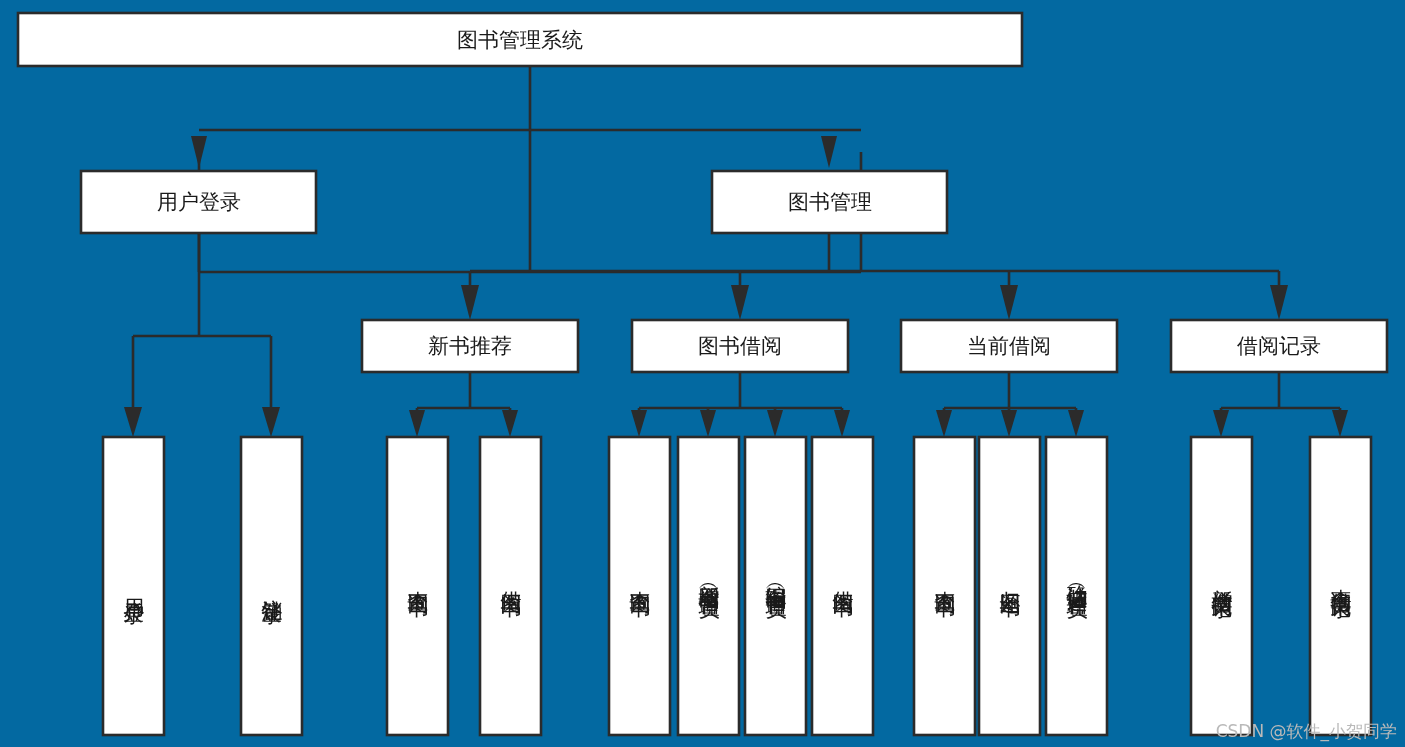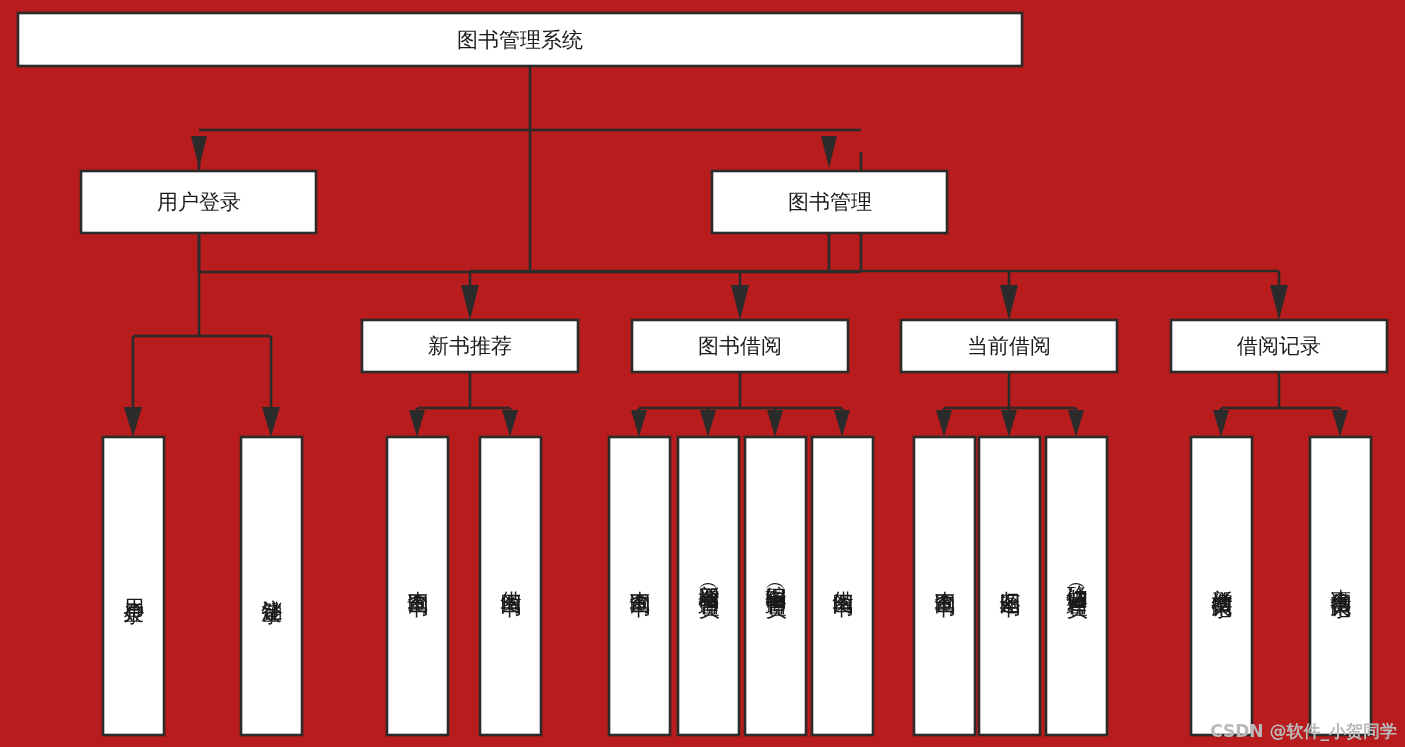--- a/index.html
+++ b/index.html
@@ -10,21 +10,21 @@
   body {
     width: 1405px;
     height: 747px;
     font-family: "DejaVu Sans", "Liberation Sans", sans-serif;
     overflow: hidden;
   }
   #diagram-root {
     position: relative;
     width: 1405px;
     height: 747px;
-    background: #b91c1c;
+    background: #0369a1;
   }
   svg.tree-canvas {
     position: absolute;
     left: 0;
     top: 0;
     width: 1405px;
     height: 747px;
     display: block;
   }
   .node-box {
@@ -59,21 +59,20 @@
   }
   .watermark {
     position: absolute;
     right: 8px;
     bottom: 4px;
     font-size: 17px;
     color: #b9b9b9;
     font-family: "DejaVu Sans", "Liberation Sans", sans-serif;
     white-space: nowrap;
     user-select: none;
-    font-weight: bold;
   }
 </style>
 </head>
 <body>
 
 <div id="diagram-root">
 
   <svg class="tree-canvas" viewBox="0 0 1405 747" xmlns="http://www.w3.org/2000/svg">
 
     <g>

